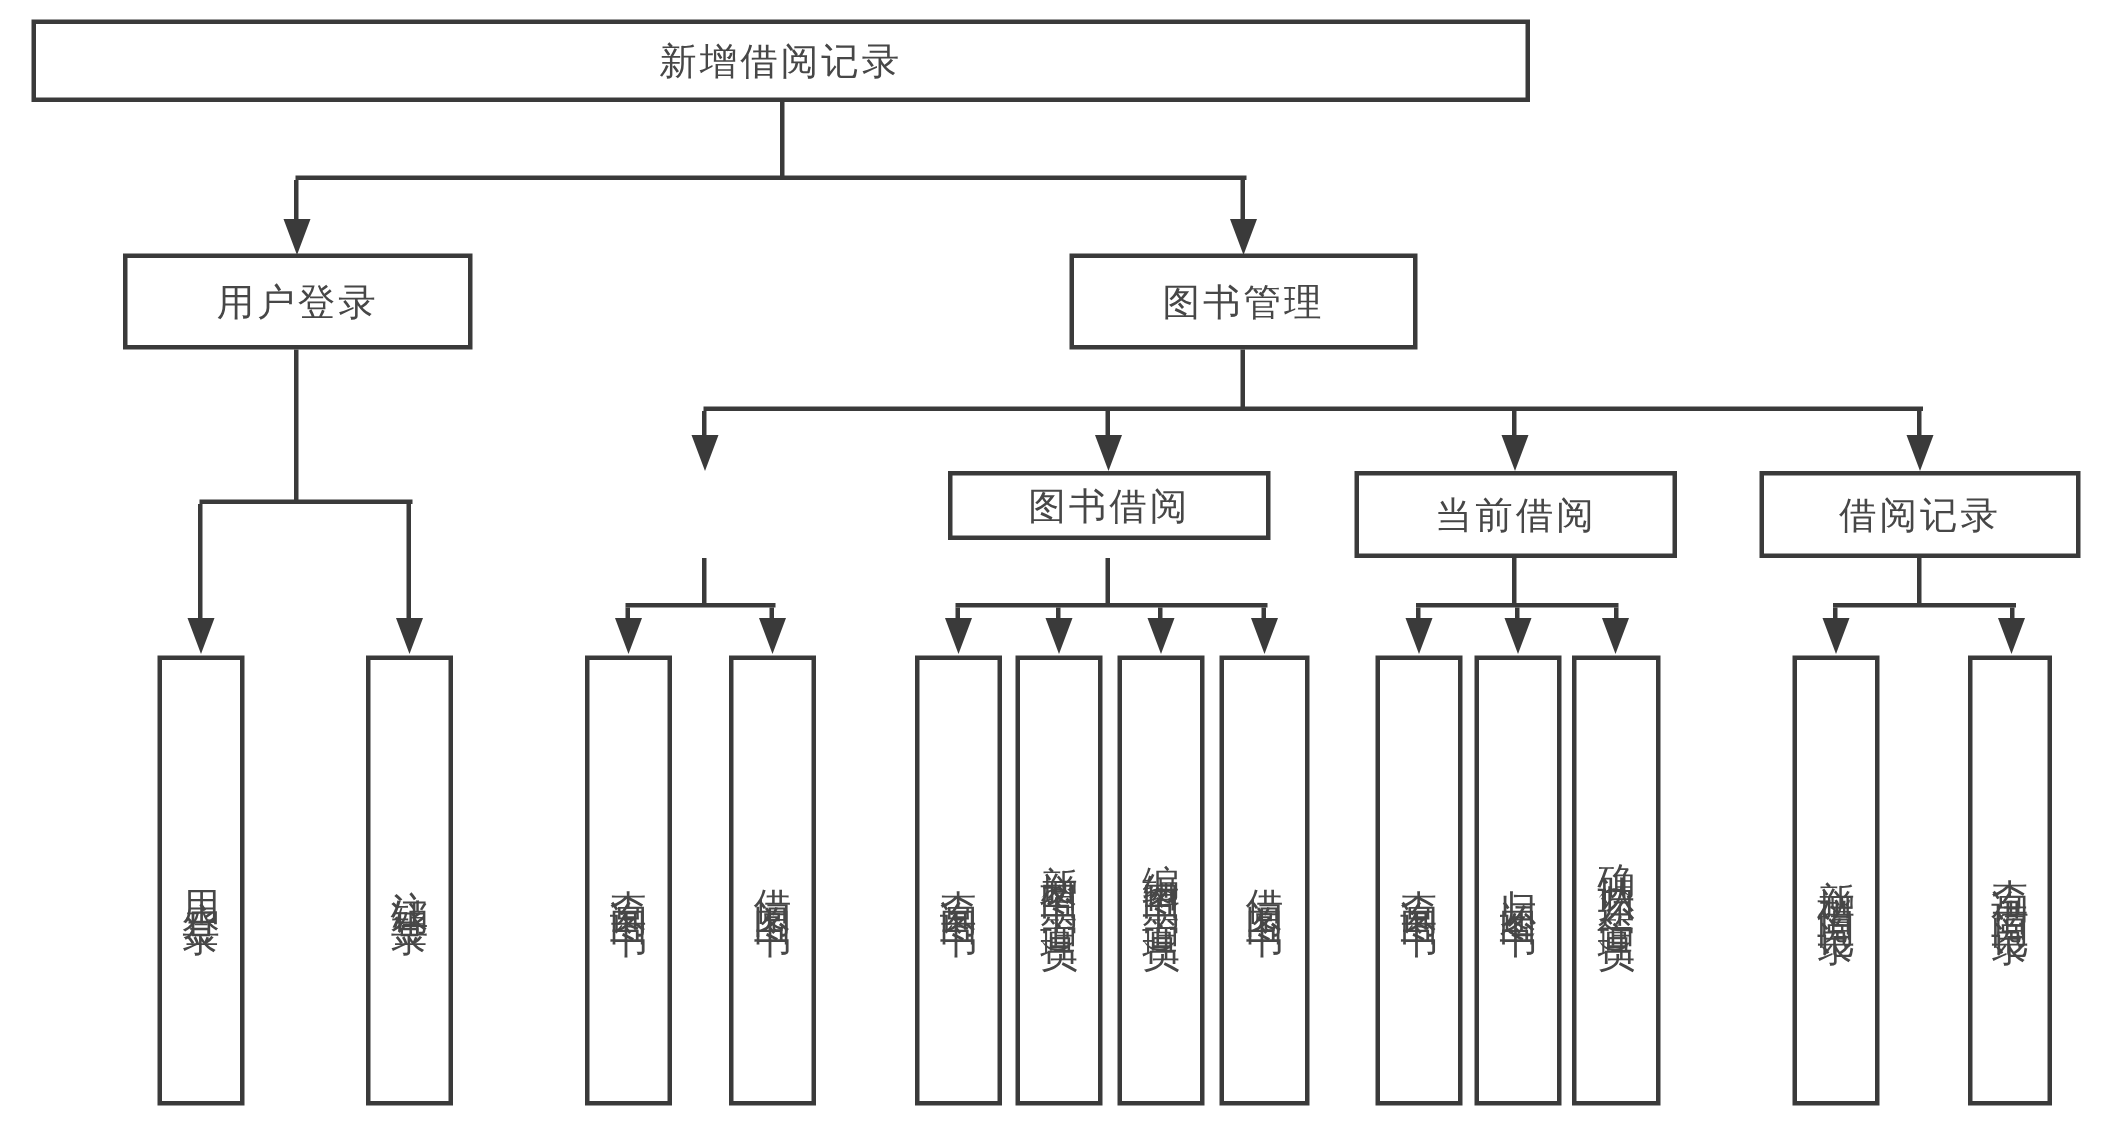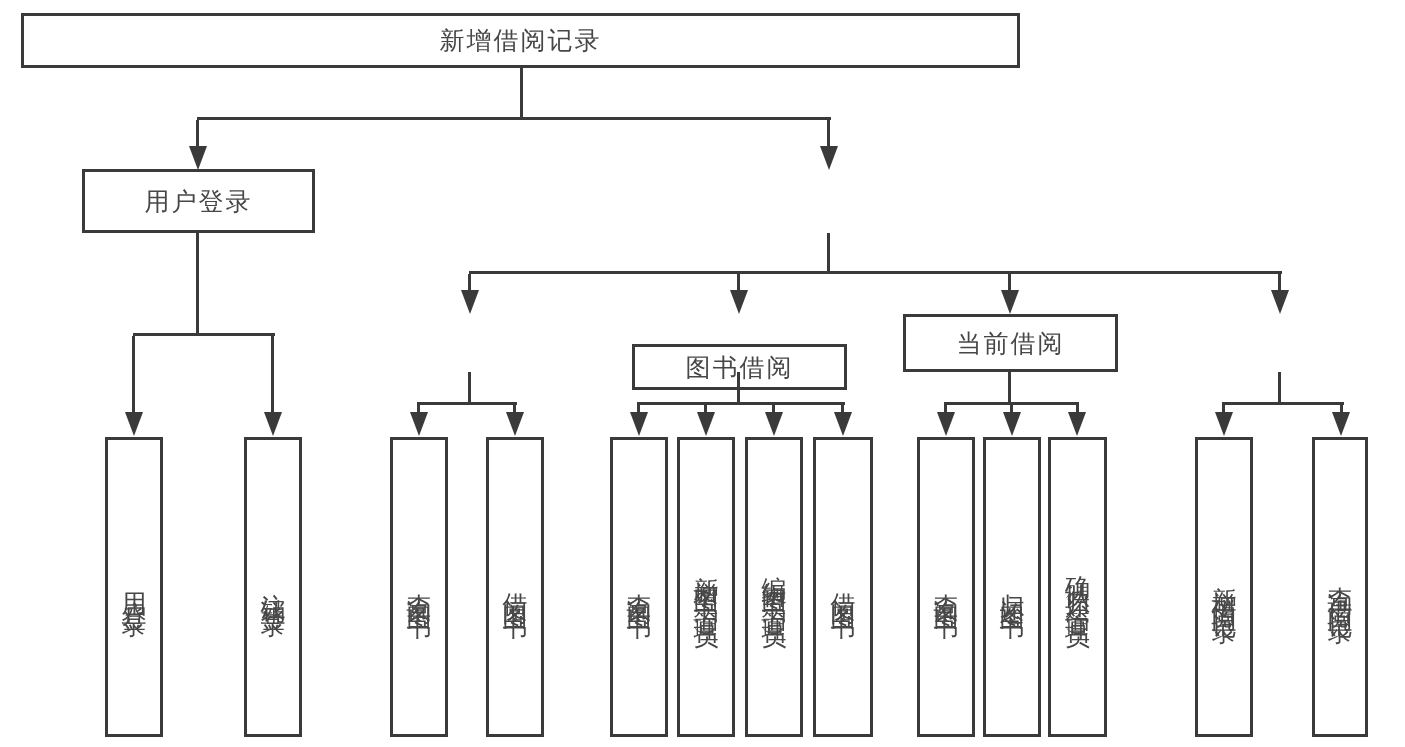--- a/index.html
+++ b/index.html
@@ -84,26 +84,28 @@
 </style>
 </head>
 <body>
 
 <div class="canvas">
 
   <div class="box" style="left:21px; top:13px; width:999px; height:55px;">新增借阅记录</div>
 
   <div class="box" style="left:82px; top:169px; width:233px; height:64px;">用户登录</div>
 
-
-
-  <div class="box" style="left:632px; top:314px; width:215px; height:46px;margin-top:30px;">图书借阅</div>
+  <div class="box" style="left:713px; top:169px; width:232px; height:64px;">图书管理</div>
+
+
+  <div class="box" style="left:632px; top:314px; width:215px; height:46px;">图书借阅</div>
 
   <div class="box" style="left:903px; top:314px; width:215px; height:58px;">当前借阅</div>
 
+  <div class="box" style="left:1173px; top:314px; width:214px; height:58px;">借阅记录</div>
 
   <div class="leaf" style="left:105px;">
     <span class="vtext">用户登录</span>
   </div>
   <div class="leaf" style="left:244px;">
     <span class="vtext">注销登录</span>
   </div>
 
   <div class="leaf" style="left:390px;">
     <span class="vtext">查询图书</span>

